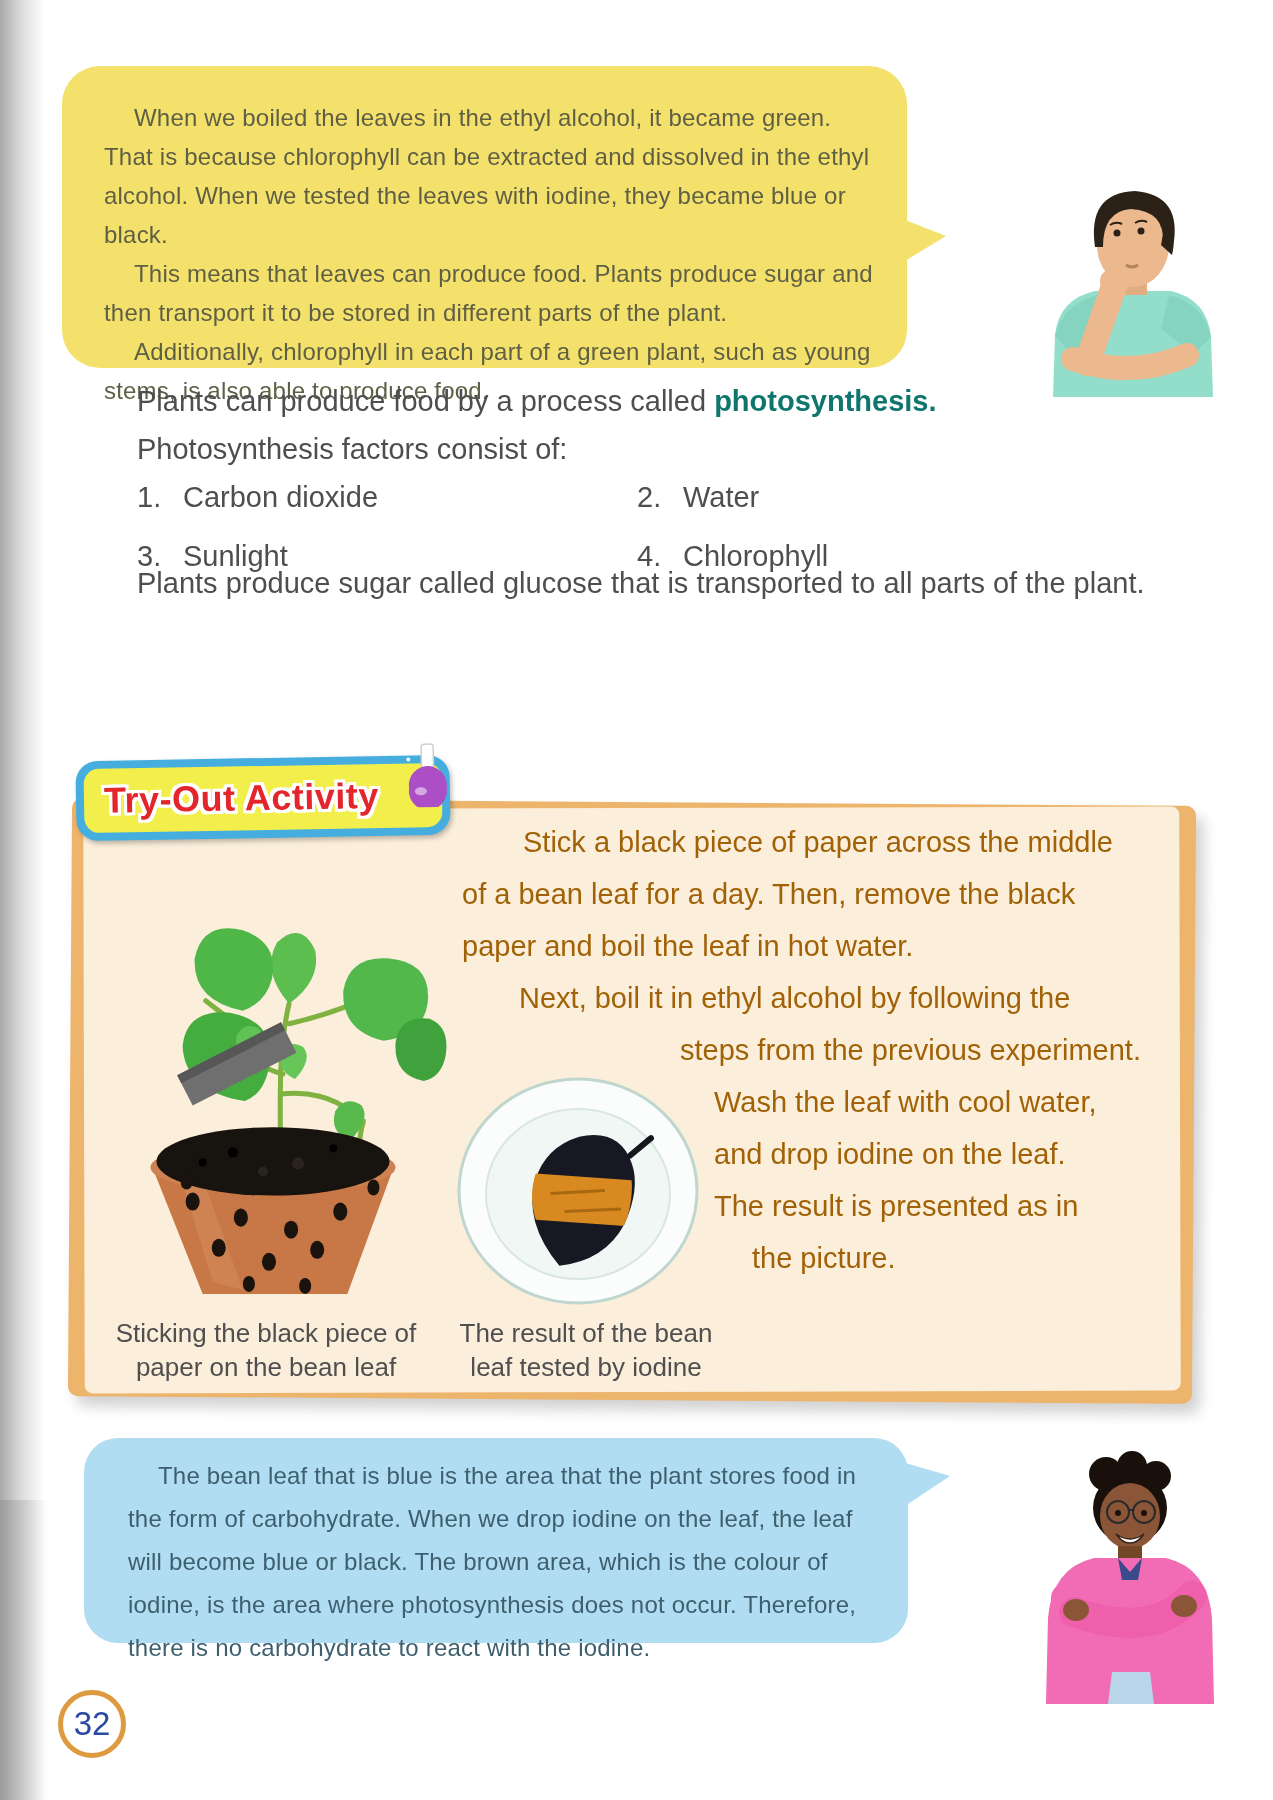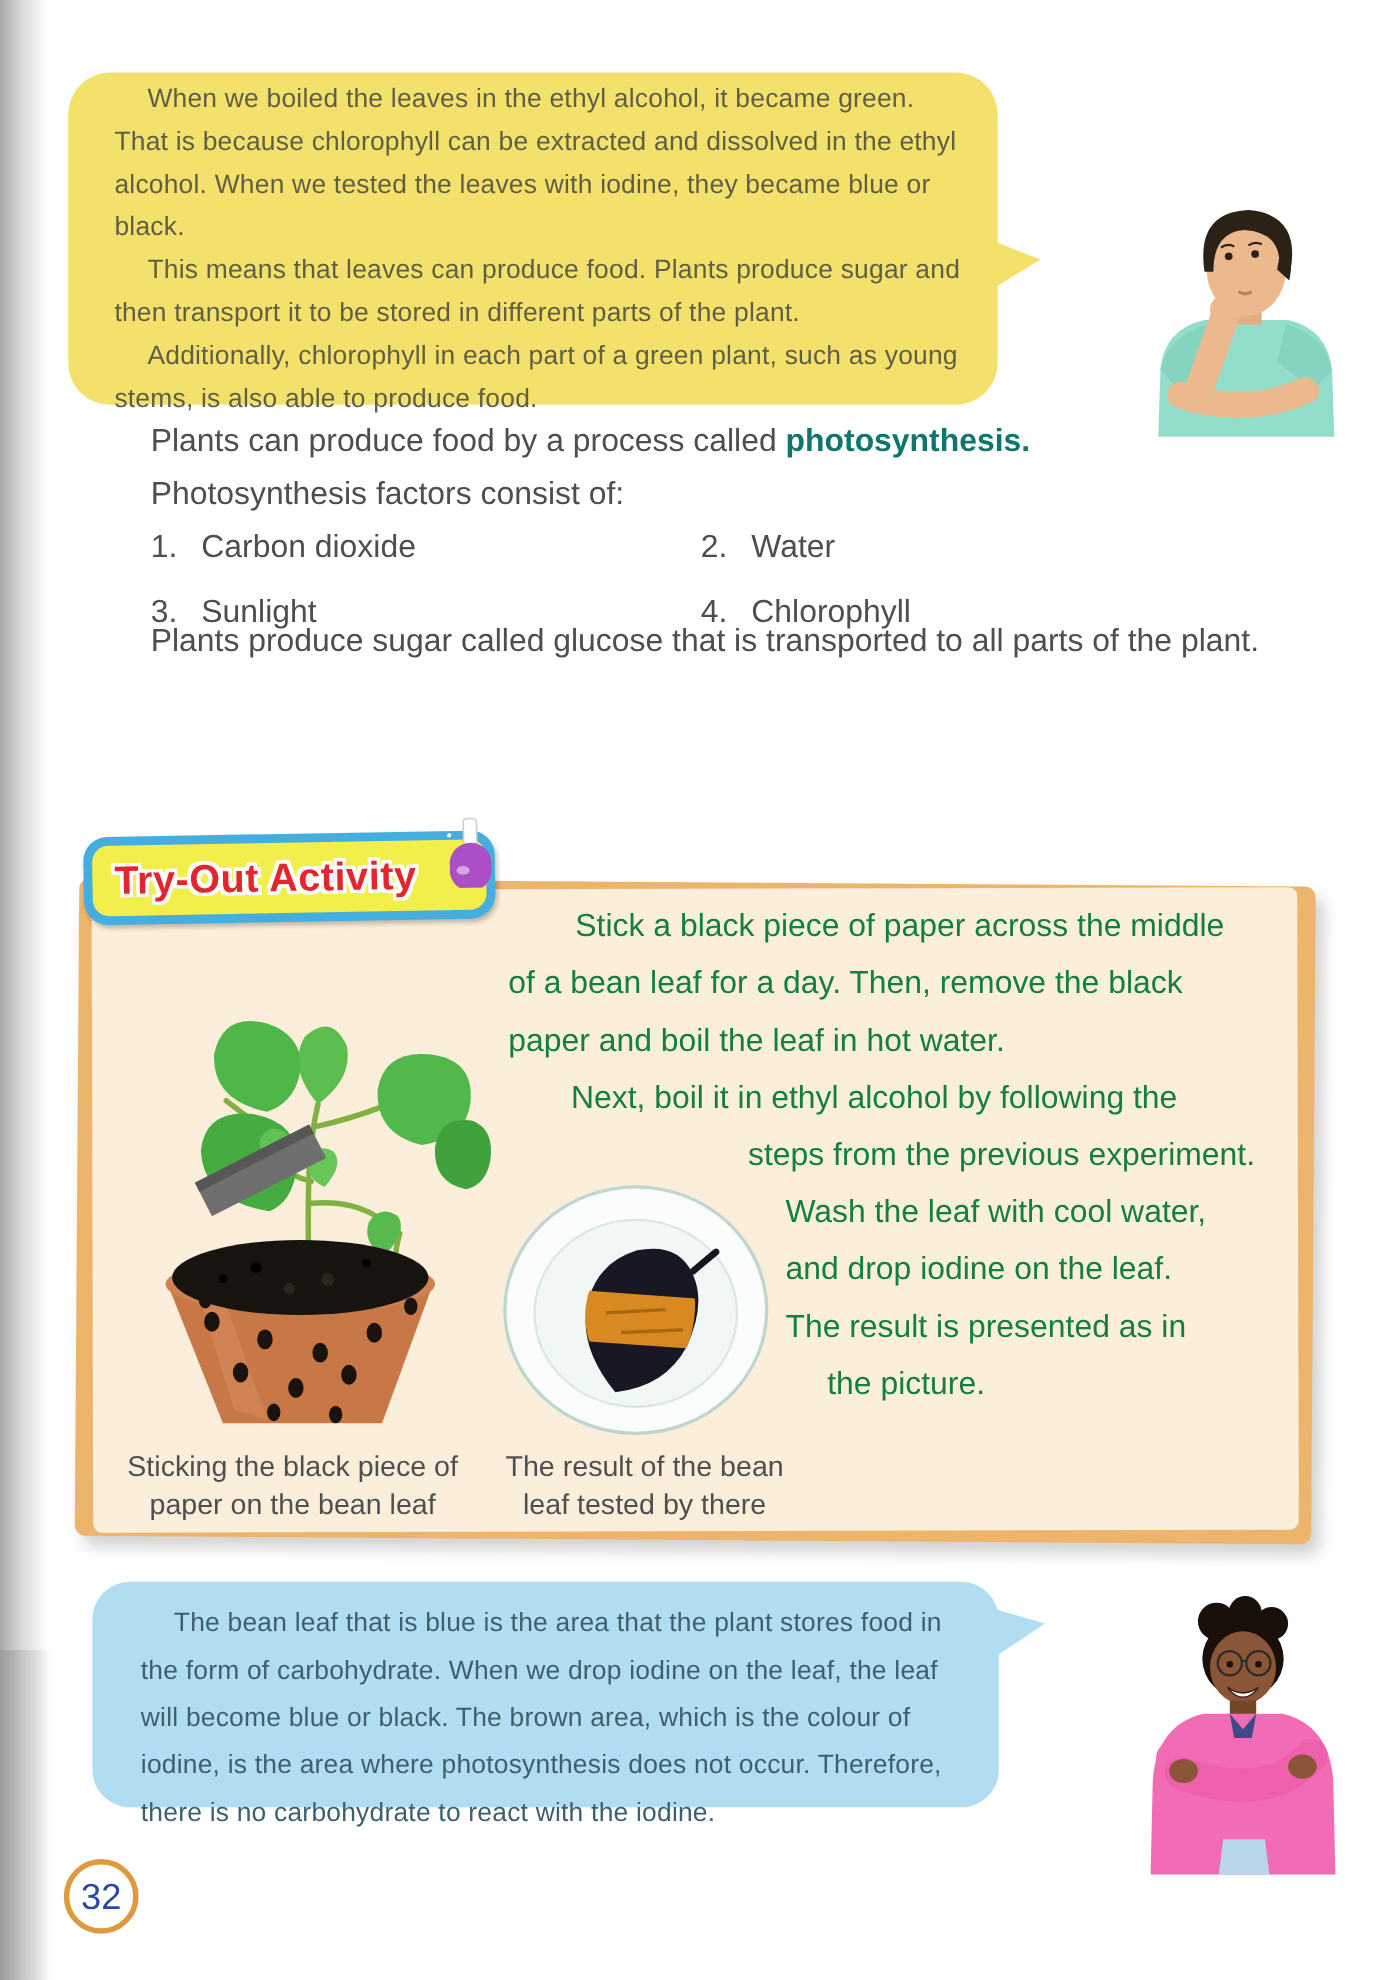--- a/index.html
+++ b/index.html
@@ -8,21 +8,21 @@
   .abs{position:absolute;}
   
   .spine{left:0;top:0;width:44px;height:1800px;
          background:linear-gradient(to right,#a9a9a9 0%,#d9d9d9 45%,#ffffff 100%);}
   .spine-low{left:0;top:1500px;width:60px;height:300px;
          background:linear-gradient(to right,#8f8f8f 0%,rgba(255,255,255,0) 80%);opacity:.5;}
 
   
   .bubble{border-radius:38px;box-sizing:border-box;}
   .bubble-top{left:62px;top:66px;width:845px;height:302px;background:#F4E16C;
-              padding:4px 30px 10px 42px;color:#5F5F45;font-size:24px;line-height:39px;
+              padding:32px 30px 10px 42px;color:#5F5F45;font-size:24px;line-height:39px;
               letter-spacing:.2px;}
   .bubble-top p, .bubble-bottom p{margin:0;text-indent:30px;}
   .tail{width:0;height:0;}
   .tail-top{left:900px;top:218px;border-top:18px solid transparent;
             border-bottom:28px solid transparent;border-left:46px solid #F4E16C;}
   .bubble-bottom{left:84px;top:1438px;width:824px;height:205px;background:#B0DDF2;
               border-radius:34px;padding:16px 32px 10px 44px;color:#3E5F6E;
               font-size:24px;line-height:43px;letter-spacing:.2px;}
   .tail-bottom{left:902px;top:1462px;border-top:14px solid transparent;
             border-bottom:32px solid transparent;border-left:48px solid #B0DDF2;}
@@ -49,21 +49,21 @@
   .badge{left:76px;top:758px;width:374px;height:80px;background:#45AEDF;border-radius:22px;
          transform:rotate(-1deg);box-shadow:2px 3px 5px rgba(0,0,0,.25);}
   .badge-inner{position:absolute;left:8px;top:8px;right:8px;bottom:8px;background:#F2EF4D;
          border-radius:15px;display:flex;align-items:center;padding-left:20px;box-sizing:border-box;}
   .badge-label{color:#E2262B;font-size:36px;font-weight:bold;letter-spacing:.5px;
          text-shadow:-3px -3px 0 #fff,3px -3px 0 #fff,-3px 3px 0 #fff,3px 3px 0 #fff,
                      -3px 0 0 #fff,3px 0 0 #fff,0 -3px 0 #fff,0 3px 0 #fff;}
   .flask{position:absolute;right:-4px;top:-14px;width:52px;height:66px;}
 
   
-  .aline{color:#15803d;font-size:29px;white-space:nowrap;}
+  .aline{color:#a16207;font-size:29px;white-space:nowrap;}
 
   
   .caption{color:#4F4F4F;font-size:26px;line-height:34px;text-align:center;}
   .cap-left{left:92px;top:1316px;width:348px;}
   .cap-right{left:448px;top:1316px;width:276px;}
 
   
   .boy{left:1015px;top:185px;width:235px;height:215px;}
   .girl{left:1012px;top:1446px;width:235px;height:262px;}
   .plant{left:92px;top:848px;width:362px;height:452px;}
@@ -233,21 +233,21 @@
   <div class="abs aline" style="left:714px;top:1138px;">and drop iodine on the leaf.</div>
   <div class="abs aline" style="left:714px;top:1190px;">The result is presented as in</div>
   <div class="abs aline" style="left:752px;top:1242px;">the picture.</div>
 
   <div class="abs caption cap-left">
     <div>Sticking the black piece of</div>
     <div>paper on the bean leaf</div>
   </div>
   <div class="abs caption cap-right">
     <div>The result of the bean</div>
-    <div>leaf tested by there</div>
+    <div>leaf tested by iodine</div>
   </div>
 
   <div class="abs bubble bubble-bottom">
     <p>The bean leaf that is blue is the area that the plant stores food in the form of carbohydrate. When we drop iodine on the leaf, the leaf will become blue or black. The brown area, which is the colour of iodine, is the area where photosynthesis does not occur. Therefore, there is no carbohydrate to react with the iodine.</p>
   </div>
   <div class="abs tail tail-bottom"></div>
 
   <svg class="abs girl" viewBox="0 0 235 262">
     <circle cx="94" cy="28" r="17" fill="#19100B"></circle>
     <circle cx="120" cy="20" r="15" fill="#19100B"></circle>

